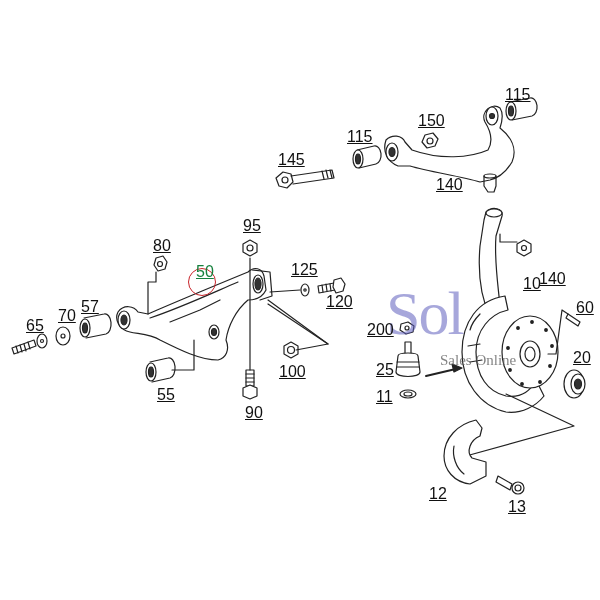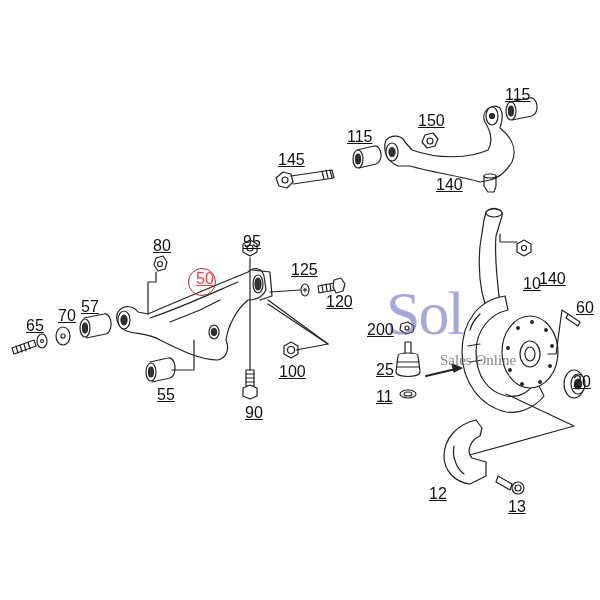--- a/index.html
+++ b/index.html
@@ -219,33 +219,33 @@
 <div class="wm-sub" style="left:440px; top:352px;">Sales Online</div>
 
 <div class="circle-hl" style="left:188px; top:268px;"></div>
 
 <div id="labels">
     <div class="lbl" style="left: 278px; top: 152px;">145</div>
     <div class="lbl" style="left: 347px; top: 129px;">115</div>
     <div class="lbl" style="left: 418px; top: 113px;">150</div>
     <div class="lbl" style="left: 505px; top: 87px;">115</div>
     <div class="lbl" style="left: 436px; top: 177px;">140</div>
-    <div class="lbl" style="left: 243px; top: 218px; margin-top: 16px;">95</div>
+    <div class="lbl" style="left: 243px; top: 218px;">95</div>
     <div class="lbl" style="left: 153px; top: 238px;">80</div>
-    <div class="lbl" style="left: 196px; top: 271px; color: #ef4444;">50</div>
+    <div class="lbl" style="left: 196px; top: 264px; color: #15803d;">50</div>
     <div class="lbl" style="left: 291px; top: 262px;">125</div>
     <div class="lbl" style="left: 326px; top: 294px;">120</div>
     <div class="lbl" style="left: 81px; top: 299px;">57</div>
     <div class="lbl" style="left: 58px; top: 308px;">70</div>
     <div class="lbl" style="left: 26px; top: 318px;">65</div>
     <div class="lbl" style="left: 279px; top: 364px;">100</div>
     <div class="lbl" style="left: 157px; top: 387px;">55</div>
     <div class="lbl" style="left: 245px; top: 405px;">90</div>
     <div class="lbl" style="left: 539px; top: 239px; margin-top: 32px;">140</div>
     <div class="lbl" style="left: 523px; top: 276px;">10</div>
     <div class="lbl" style="left: 576px; top: 300px;">60</div>
     <div class="lbl" style="left: 367px; top: 322px;">200</div>
     <div class="lbl" style="left: 376px; top: 362px;">25</div>
-    <div class="lbl" style="left: 573px; top: 350px; margin-top: 24px;">20</div>
+    <div class="lbl" style="left: 573px; top: 350px;">20</div>
     <div class="lbl" style="left: 376px; top: 389px;">11</div>
     <div class="lbl" style="left: 429px; top: 486px;">12</div>
     <div class="lbl" style="left: 508px; top: 499px; text-align: center;">13</div>
   </div>
 
 </body></html>

